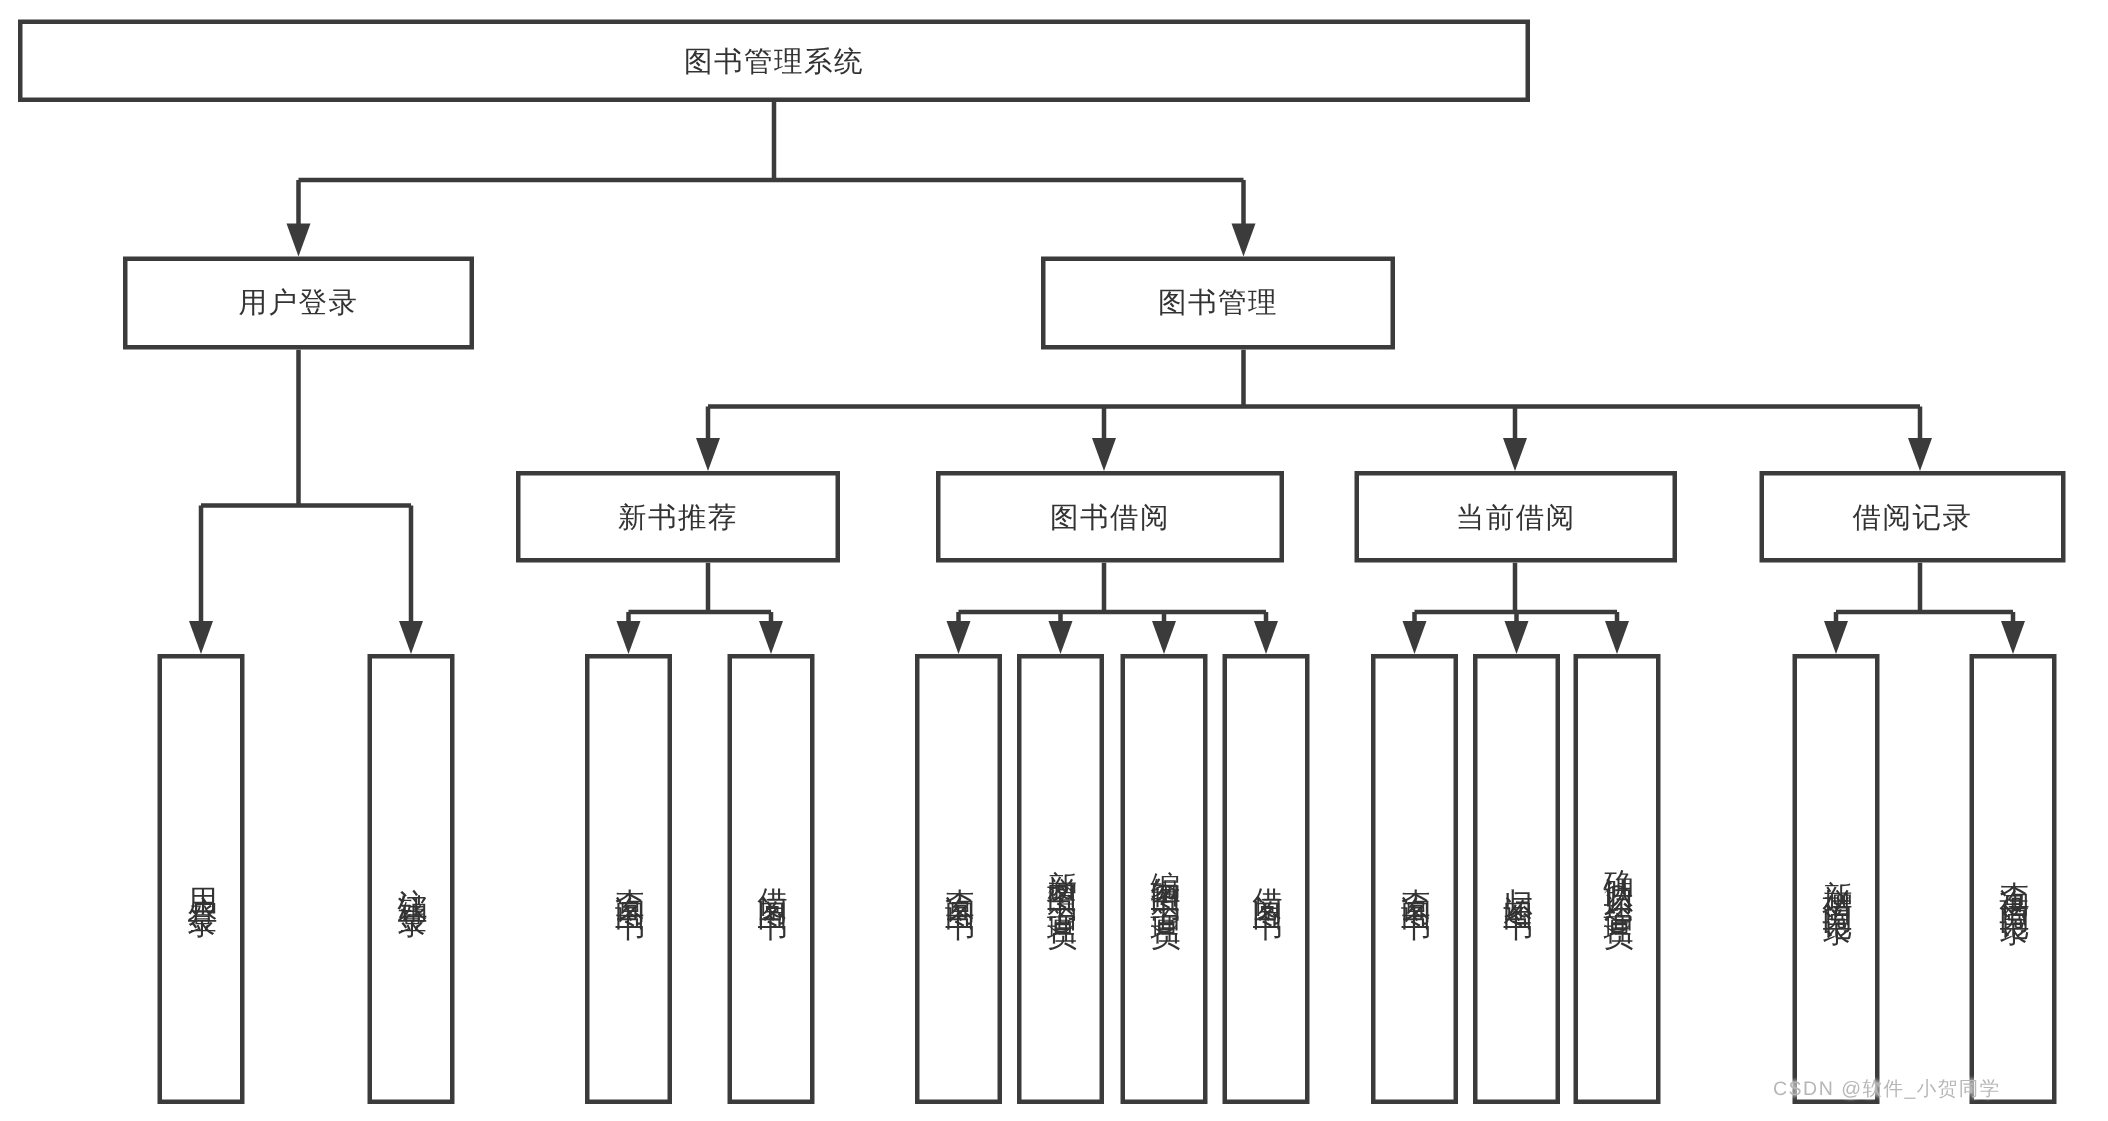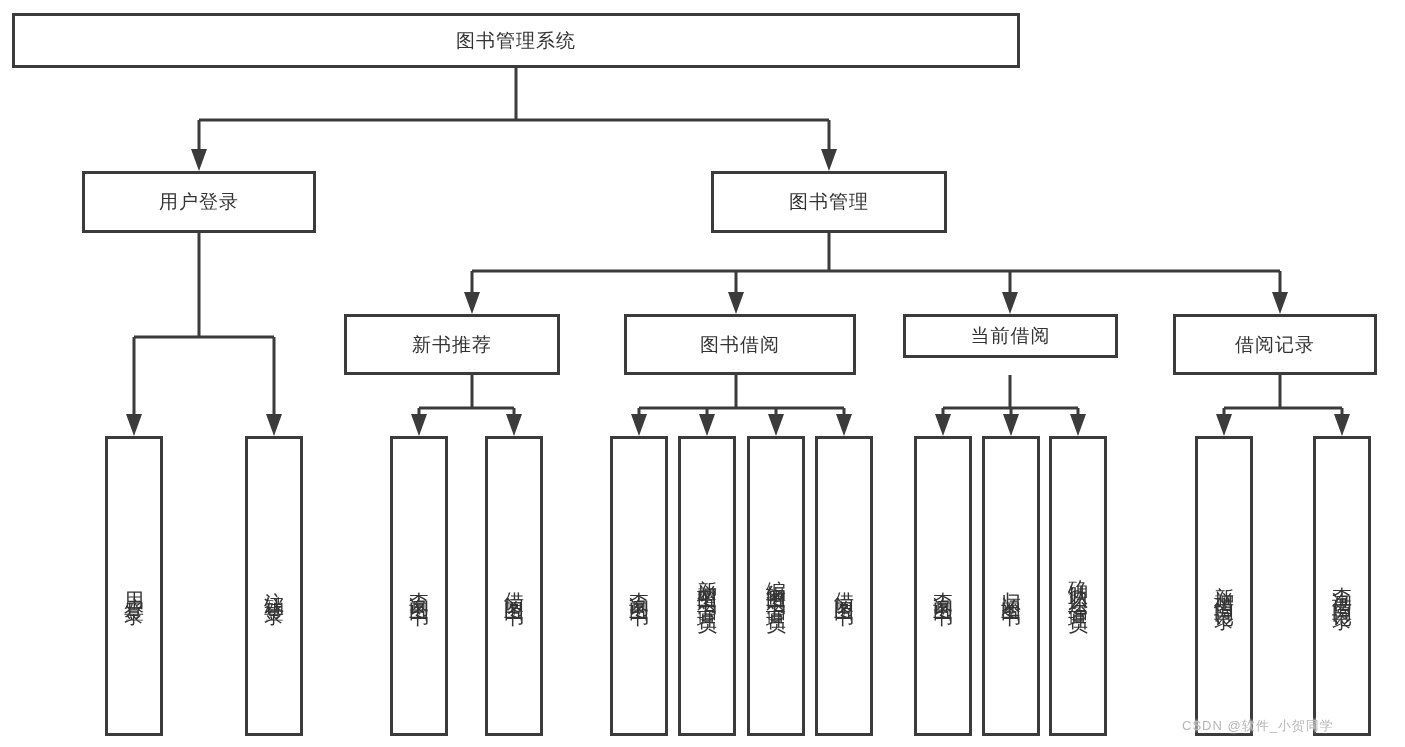--- a/index.html
+++ b/index.html
@@ -61,31 +61,31 @@
     </g>
   </svg>
 
   <div class="node box-h" style="left:12px;top:13px;width:1008px;height:55px;">
     <span>图书管理系统</span>
   </div>
 
   <div class="node box-h" style="left:82px;top:171px;width:234px;height:62px;">
     <span>用户登录</span>
   </div>
-  <div class="node box-h" style="left:711px;top:171px;width:236px;height:62px;">
+  <div class="node box-h" style="left:694px;top:171px;width:236px;height:62px;">
     <span>图书管理</span>
   </div>
 
   <div class="node box-h" style="left:344px;top:314px;width:216px;height:61px;">
     <span>新书推荐</span>
   </div>
   <div class="node box-h" style="left:624px;top:314px;width:232px;height:61px;">
     <span>图书借阅</span>
   </div>
-  <div class="node box-h" style="left:903px;top:314px;width:215px;height:44px;">
+  <div class="node box-h" style="left:903px;top:314px;width:215px;height:61px;">
     <span>当前借阅</span>
   </div>
   <div class="node box-h" style="left:1173px;top:314px;width:204px;height:61px;">
     <span>借阅记录</span>
   </div>
 
   <div class="node box-v" style="left:105px;top:436px;width:58px;height:300px;">
     <span class="vtext">用户登录</span>
   </div>
   <div class="node box-v" style="left:245px;top:436px;width:58px;height:300px;">

